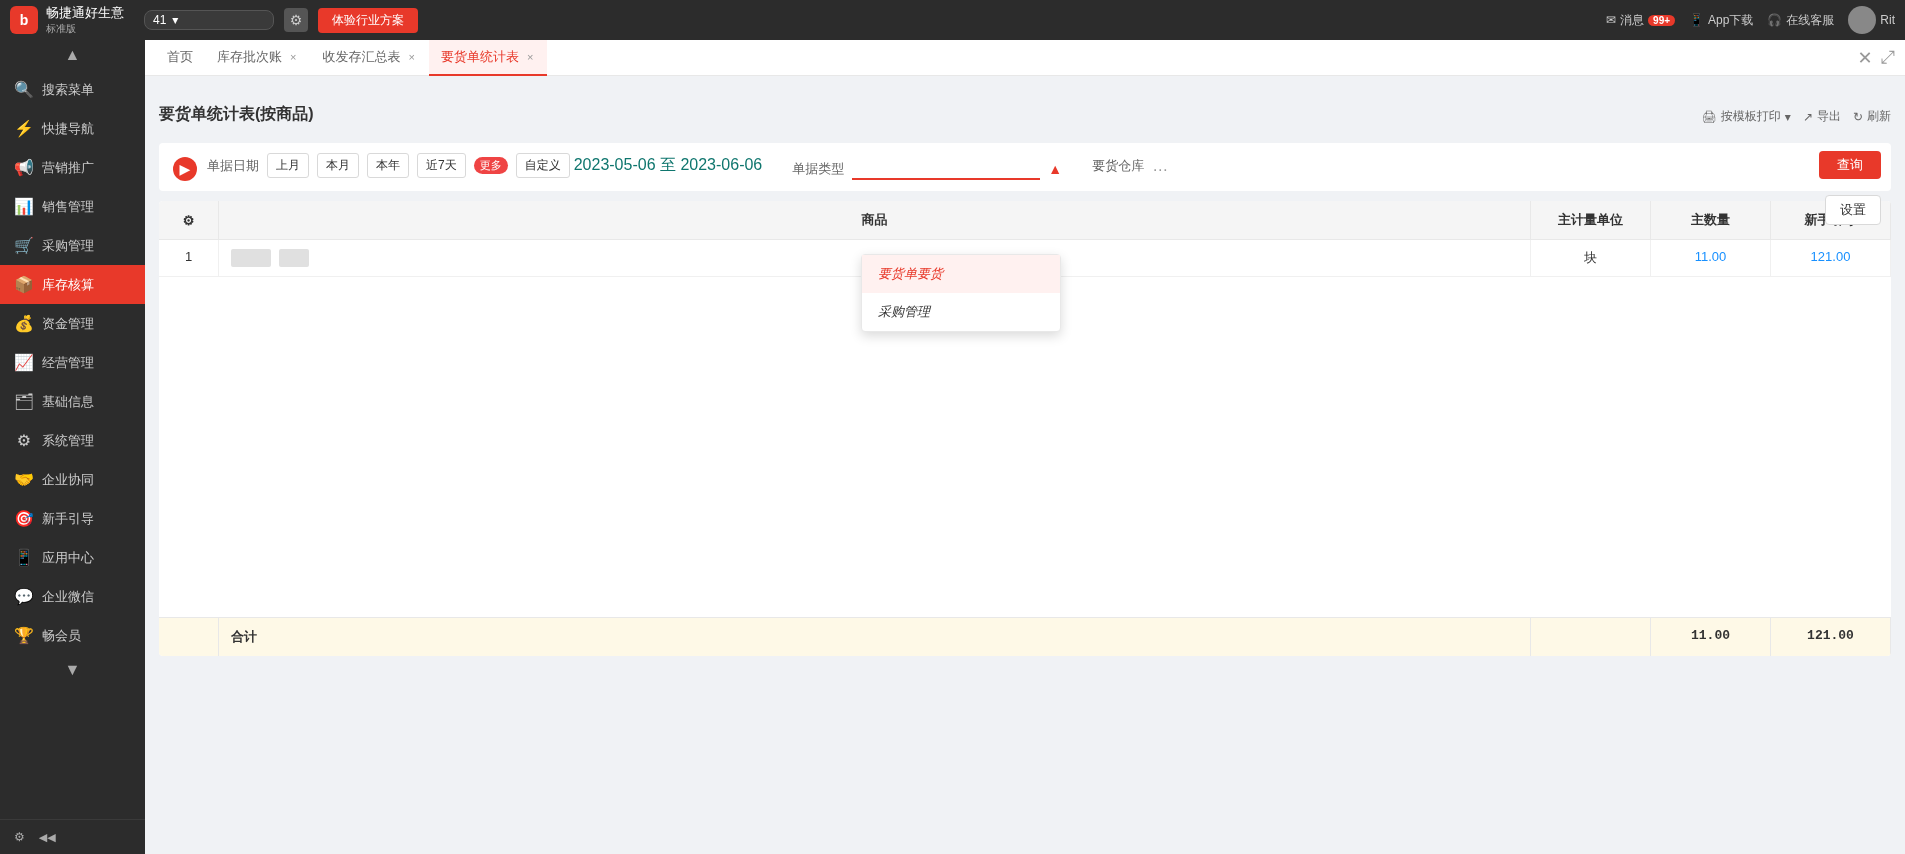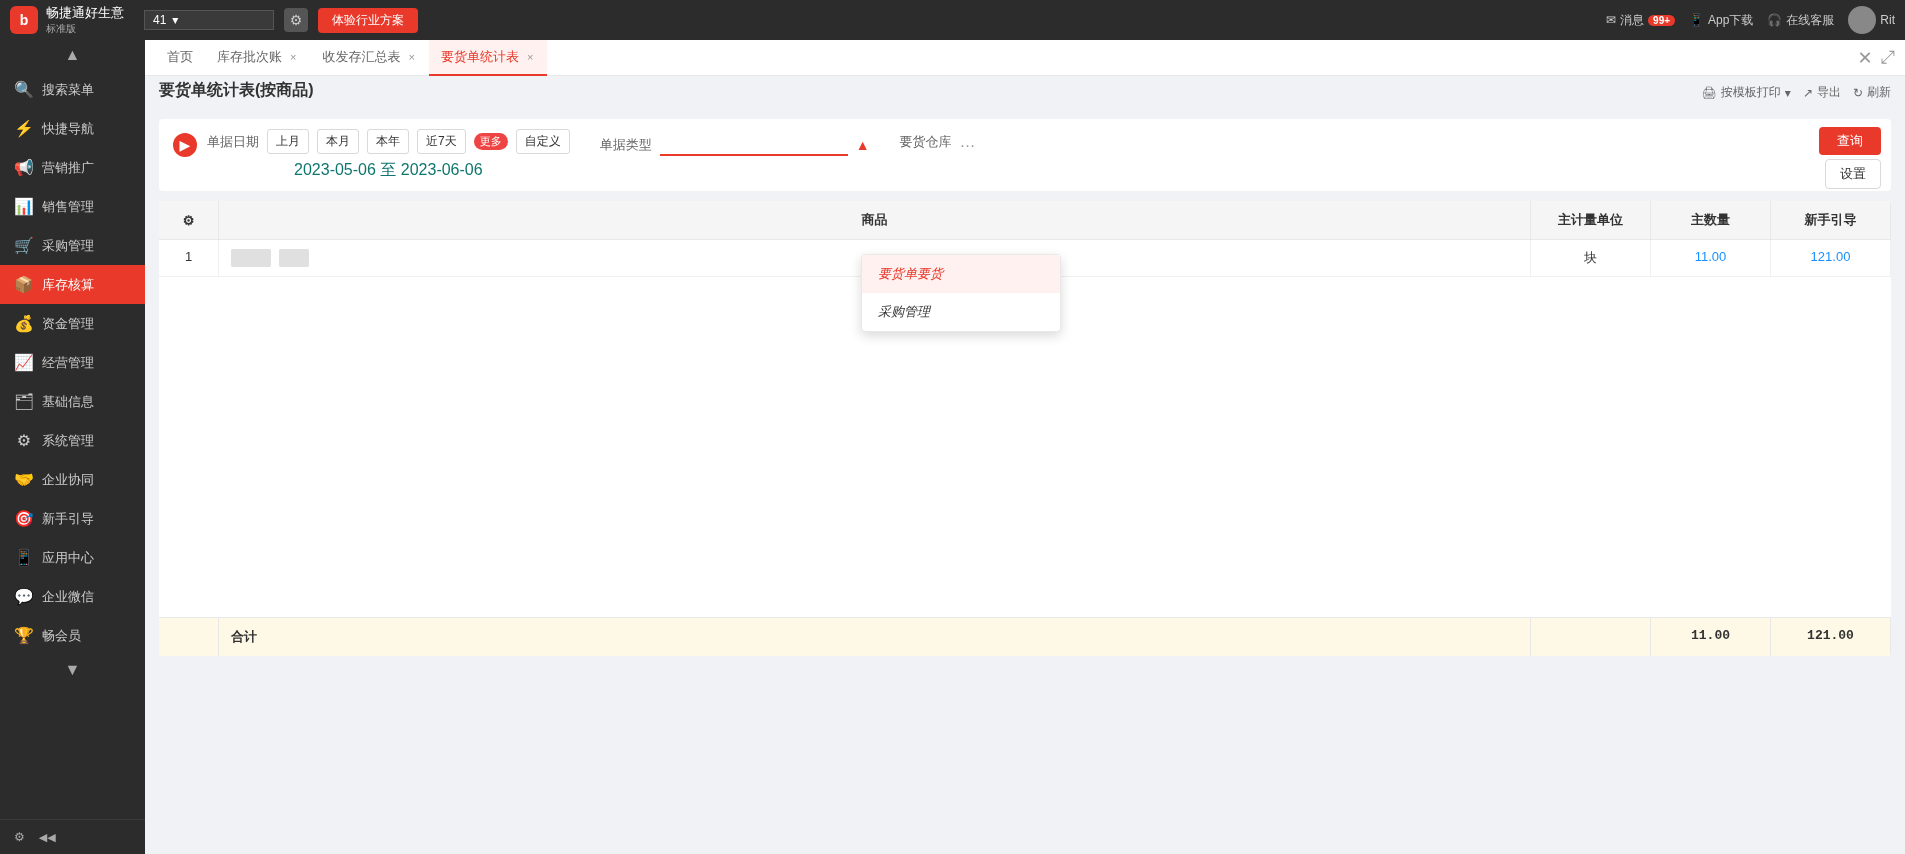--- a/index.html
+++ b/index.html
@@ -28,21 +28,21 @@
       display: flex; align-items: center; justify-content: center;
       color: #fff; font-weight: bold; font-size: 14px;
       margin-right: 8px;
     }
     .topbar-logo-text { font-size: 13px; color: #fff; }
     .topbar-logo-sub { font-size: 10px; color: #aaa; }
     .topbar-center { flex: 1; display: flex; align-items: center; gap: 10px; }
     .topbar-store-selector {
       background: #3a3a3a;
       border: 1px solid #555;
-      border-radius: 0;
+      border-radius: 8px;
       padding: 2px 8px;
       color: #fff;
       font-size: 12px;
       display: flex; align-items: center; gap: 6px;
       cursor: pointer;
       min-width: 130px;
     }
     .topbar-gear {
       width: 24px; height: 24px;
       background: #555;
@@ -162,21 +162,21 @@
       padding: 0 2px;
     }
     .tab-bar-actions {
       margin-left: auto;
       display: flex; align-items: center; gap: 4px;
     }
 
     
     .page-content {
       flex: 1;
-      padding: 4px 14px;
+      padding: 28px 14px;
       overflow: auto;
       position: relative;
     }
     .page-title {
       font-size: 16px;
       font-weight: bold;
       color: #333;
       margin-bottom: 10px;
     }
 
@@ -252,21 +252,21 @@
       position: absolute; right: 10px; top: 8px;
     }
     .settings-btn {
       background: #fff;
       color: #333;
       border: 1px solid #d9d9d9;
       border-radius: 4px;
       padding: 5px 14px;
       font-size: 13px;
       cursor: pointer;
-      position: absolute; right: 10px; top: 40px;
+      position: absolute; right: 10px; top: 52px;
     }
 
     
     .action-bar {
       display: flex;
       align-items: center;
       justify-content: flex-end;
       gap: 12px;
       margin-bottom: 6px;
       font-size: 12px;
@@ -519,21 +519,21 @@
           <div class="action-bar-item">
             <span>↻</span>
             <span>刷新</span>
           </div>
         </div>
       </div>
 
       <div class="filter-area">
         <div class="filter-expand-btn">▶</div>
 
-        <div style="display:flex; flex-direction:column; gap:4px;align-items:center;">
+        <div style="display:flex; flex-direction:row; gap:4px;">
           <div class="filter-group">
             <span class="filter-label">单据日期</span>
             <button class="date-btn">上月</button>
             <button class="date-btn">本月</button>
             <button class="date-btn">本年</button>
             <button class="date-btn">近7天</button>
             <span class="date-badge">更多</span>
             <button class="date-btn">自定义</button>
           </div>
           <div class="date-range-text">2023-05-06 至 2023-06-06</div>

